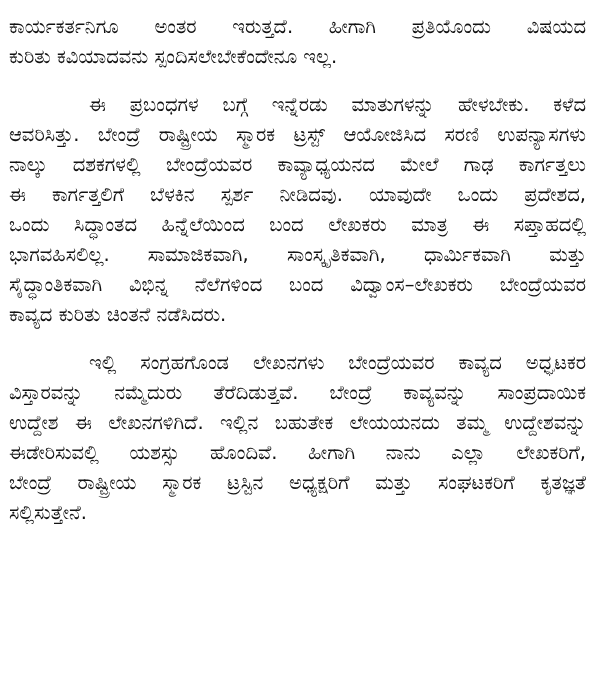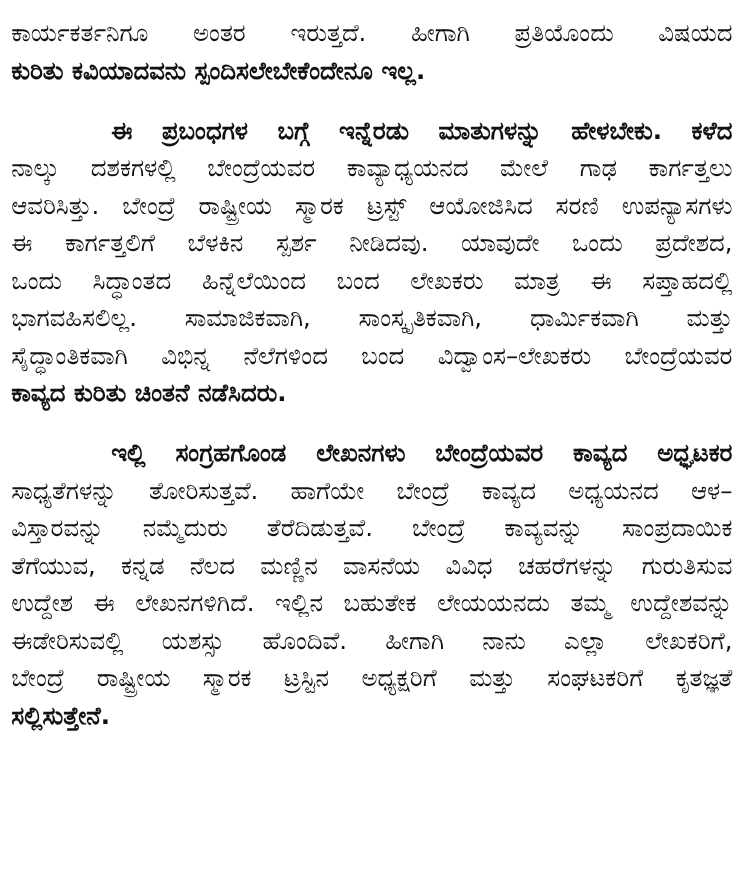--- a/index.html
+++ b/index.html
@@ -16,48 +16,46 @@
   .para { margin: 0 0 18px 0; }
   .line {
     display: block;
     height: 30px;
     line-height: 30px;
     white-space: nowrap;
     text-align: justify;
     text-align-last: justify;
     overflow: hidden;
   }
-  .line.last { text-align-last: left; font-weight: bold; }
-  .line.indent { padding-left: 80px; font-weight: bold; }
+  .line.last { text-align-last: left; }
+  .line.indent { padding-left: 80px; }
 </style>
 </head>
 <body>
 
 <div class="page">
 
   <div class="para">
     <span class="line">ಕಾರ್ಯಕರ್ತನಿಗೂ ಅಂತರ ಇರುತ್ತದೆ.  ಹೀಗಾಗಿ ಪ್ರತಿಯೊಂದು ವಿಷಯದ</span>
     <span class="line last">ಕುರಿತು ಕವಿಯಾದವನು ಸ್ಪಂದಿಸಲೇಬೇಕೆಂದೇನೂ ಇಲ್ಲ.</span>
   </div>
 
   <div class="para">
     <span class="line indent">ಈ ಪ್ರಬಂಧಗಳ ಬಗ್ಗೆ ಇನ್ನೆರಡು ಮಾತುಗಳನ್ನು ಹೇಳಬೇಕು. ಕಳೆದ</span>
+    <span class="line">ಆವರಿಸಿತ್ತು. ಬೇಂದ್ರೆ ರಾಷ್ಟ್ರೀಯ ಸ್ಮಾರಕ ಟ್ರಸ್ಟ್ ಆಯೋಜಿಸಿದ ಸರಣಿ ಉಪನ್ಯಾಸಗಳು</span>
     <span class="line">ನಾಲ್ಕು ದಶಕಗಳಲ್ಲಿ ಬೇಂದ್ರೆಯವರ ಕಾವ್ಯಾಧ್ಯಯನದ ಮೇಲೆ ಗಾಢ ಕಾರ್ಗತ್ತಲು</span>
-    <span class="line">ಆವರಿಸಿತ್ತು. ಬೇಂದ್ರೆ ರಾಷ್ಟ್ರೀಯ ಸ್ಮಾರಕ ಟ್ರಸ್ಟ್ ಆಯೋಜಿಸಿದ ಸರಣಿ ಉಪನ್ಯಾಸಗಳು</span>
     <span class="line">ಈ ಕಾರ್ಗತ್ತಲಿಗೆ ಬೆಳಕಿನ ಸ್ಪರ್ಶ ನೀಡಿದವು. ಯಾವುದೇ ಒಂದು ಪ್ರದೇಶದ,</span>
     <span class="line">ಒಂದು ಸಿದ್ಧಾಂತದ ಹಿನ್ನೆಲೆಯಿಂದ ಬಂದ ಲೇಖಕರು ಮಾತ್ರ ಈ ಸಪ್ತಾಹದಲ್ಲಿ</span>
     <span class="line">ಭಾಗವಹಿಸಲಿಲ್ಲ. ಸಾಮಾಜಿಕವಾಗಿ, ಸಾಂಸ್ಕೃತಿಕವಾಗಿ, ಧಾರ್ಮಿಕವಾಗಿ ಮತ್ತು</span>
     <span class="line">ಸೈದ್ಧಾಂತಿಕವಾಗಿ ವಿಭಿನ್ನ ನೆಲೆಗಳಿಂದ ಬಂದ ವಿದ್ವಾಂಸ–ಲೇಖಕರು ಬೇಂದ್ರೆಯವರ</span>
     <span class="line last">ಕಾವ್ಯದ ಕುರಿತು ಚಿಂತನೆ ನಡೆಸಿದರು.</span>
   </div>
 
   <div class="para">
     <span class="line indent">ಇಲ್ಲಿ ಸಂಗ್ರಹಗೊಂಡ ಲೇಖನಗಳು ಬೇಂದ್ರೆಯವರ ಕಾವ್ಯದ ಅಧ್ಘಟಕರ</span>
-    <span class="line">ಸಾಧ್ಯತೆಗಳನ್ನು ತೋರಿಸುತ್ತವೆ. ಹಾಗೆಯೇ ಬೇಂದ್ರೆ ಕಾವ್ಯದ ಅಧ್ಯಯನದ ಆಳ–</span>
     <span class="line">ವಿಸ್ತಾರವನ್ನು ನಮ್ಮೆದುರು ತೆರೆದಿಡುತ್ತವೆ. ಬೇಂದ್ರೆ ಕಾವ್ಯವನ್ನು ಸಾಂಪ್ರದಾಯಿಕ</span>
-    <span class="line">ತೆಗೆಯುವ, ಕನ್ನಡ ನೆಲದ ಮಣ್ಣಿನ ವಾಸನೆಯ ವಿವಿಧ ಚಹರೆಗಳನ್ನು ಗುರುತಿಸುವ</span>
     <span class="line">ಉದ್ದೇಶ ಈ ಲೇಖನಗಳಿಗಿದೆ. ಇಲ್ಲಿನ ಬಹುತೇಕ ಲೇಯಯನದು ತಮ್ಮ ಉದ್ದೇಶವನ್ನು</span>
     <span class="line">ಈಡೇರಿಸುವಲ್ಲಿ ಯಶಸ್ಸು ಹೊಂದಿವೆ. ಹೀಗಾಗಿ ನಾನು ಎಲ್ಲಾ ಲೇಖಕರಿಗೆ,</span>
     <span class="line">ಬೇಂದ್ರೆ ರಾಷ್ಟ್ರೀಯ ಸ್ಮಾರಕ ಟ್ರಸ್ಟಿನ ಅಧ್ಯಕ್ಷರಿಗೆ ಮತ್ತು ಸಂಘಟಕರಿಗೆ ಕೃತಜ್ಞತೆ</span>
     <span class="line last">ಸಲ್ಲಿಸುತ್ತೇನೆ.</span>
   </div>
 
 </div>
 
 </body></html>

